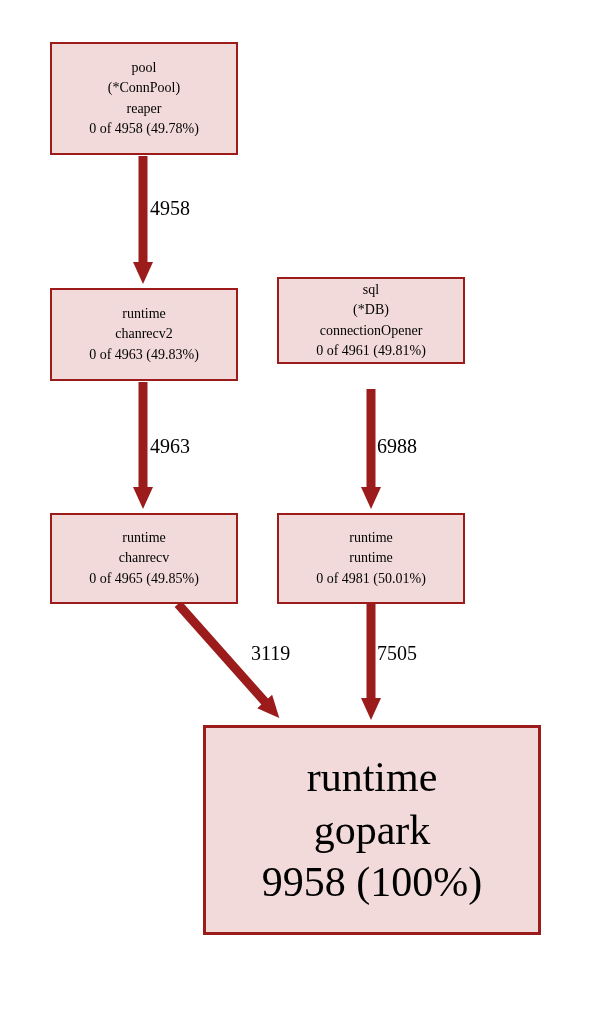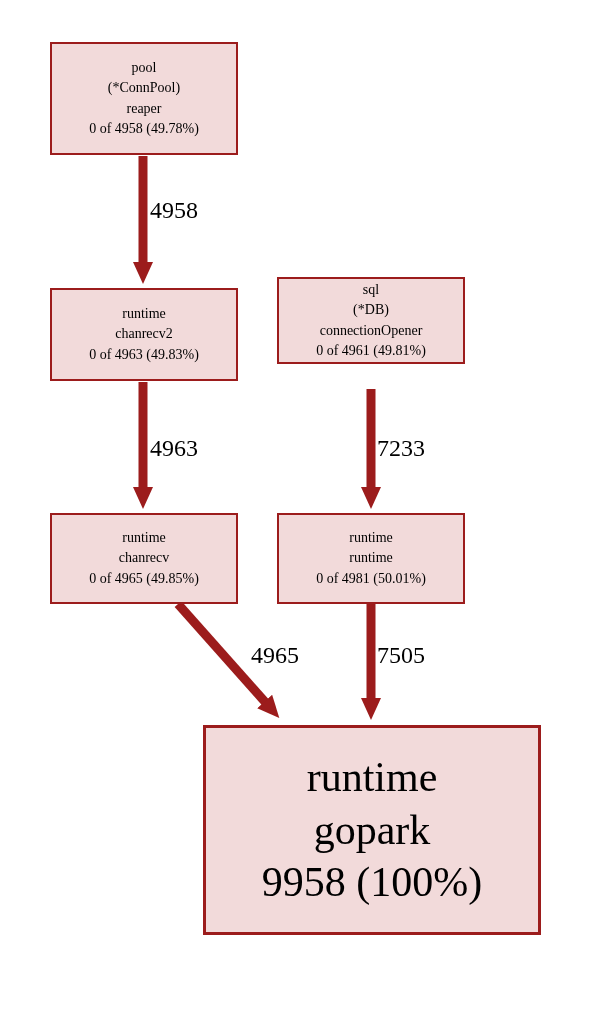--- a/index.html
+++ b/index.html
@@ -52,21 +52,21 @@
   }
   .node.big {
     border-width: 3px;
   }
   .node.big .line {
     font-size: 42px;
     line-height: 1.25;
   }
   .edge-label {
     position: absolute;
-    font-size: 24px;
+    font-size: 20px;
     line-height: 1;
     white-space: nowrap;
   }
 </style>
 </head>
 <body>
 
 <div class="canvas">
 
   <svg class="edges" viewBox="0 0 604 1028">
@@ -77,22 +77,22 @@
     </defs>
     <line x1="143" y1="156" x2="143" y2="264" stroke-width="9" marker-end="url(#arrow)"></line>
     <line x1="143" y1="382" x2="143" y2="489" stroke-width="9" marker-end="url(#arrow)"></line>
     <line x1="371" y1="389" x2="371" y2="489" stroke-width="9" marker-end="url(#arrow)"></line>
     <line x1="178" y1="604" x2="266" y2="703" stroke-width="9" marker-end="url(#arrow)"></line>
     <line x1="371" y1="604" x2="371" y2="700" stroke-width="9" marker-end="url(#arrow)"></line>
   </svg>
 
   <div class="edge-label" style="left:150px; top:198px;">4958</div>
   <div class="edge-label" style="left:150px; top:436px;">4963</div>
-  <div class="edge-label" style="left:377px; top:436px;">7233</div>
-  <div class="edge-label" style="left:251px; top:643px;">4965</div>
+  <div class="edge-label" style="left:377px; top:436px;">6988</div>
+  <div class="edge-label" style="left:251px; top:643px;">3119</div>
   <div class="edge-label" style="left:377px; top:643px;">7505</div>
 
   <div class="node" style="left:50px; top:42px; width:188px; height:113px;">
     <div class="line">pool</div>
     <div class="line">(*ConnPool)</div>
     <div class="line">reaper</div>
     <div class="line">0 of 4958 (49.78%)</div>
   </div>
 
   <div class="node" style="left:50px; top:288px; width:188px; height:93px;">

